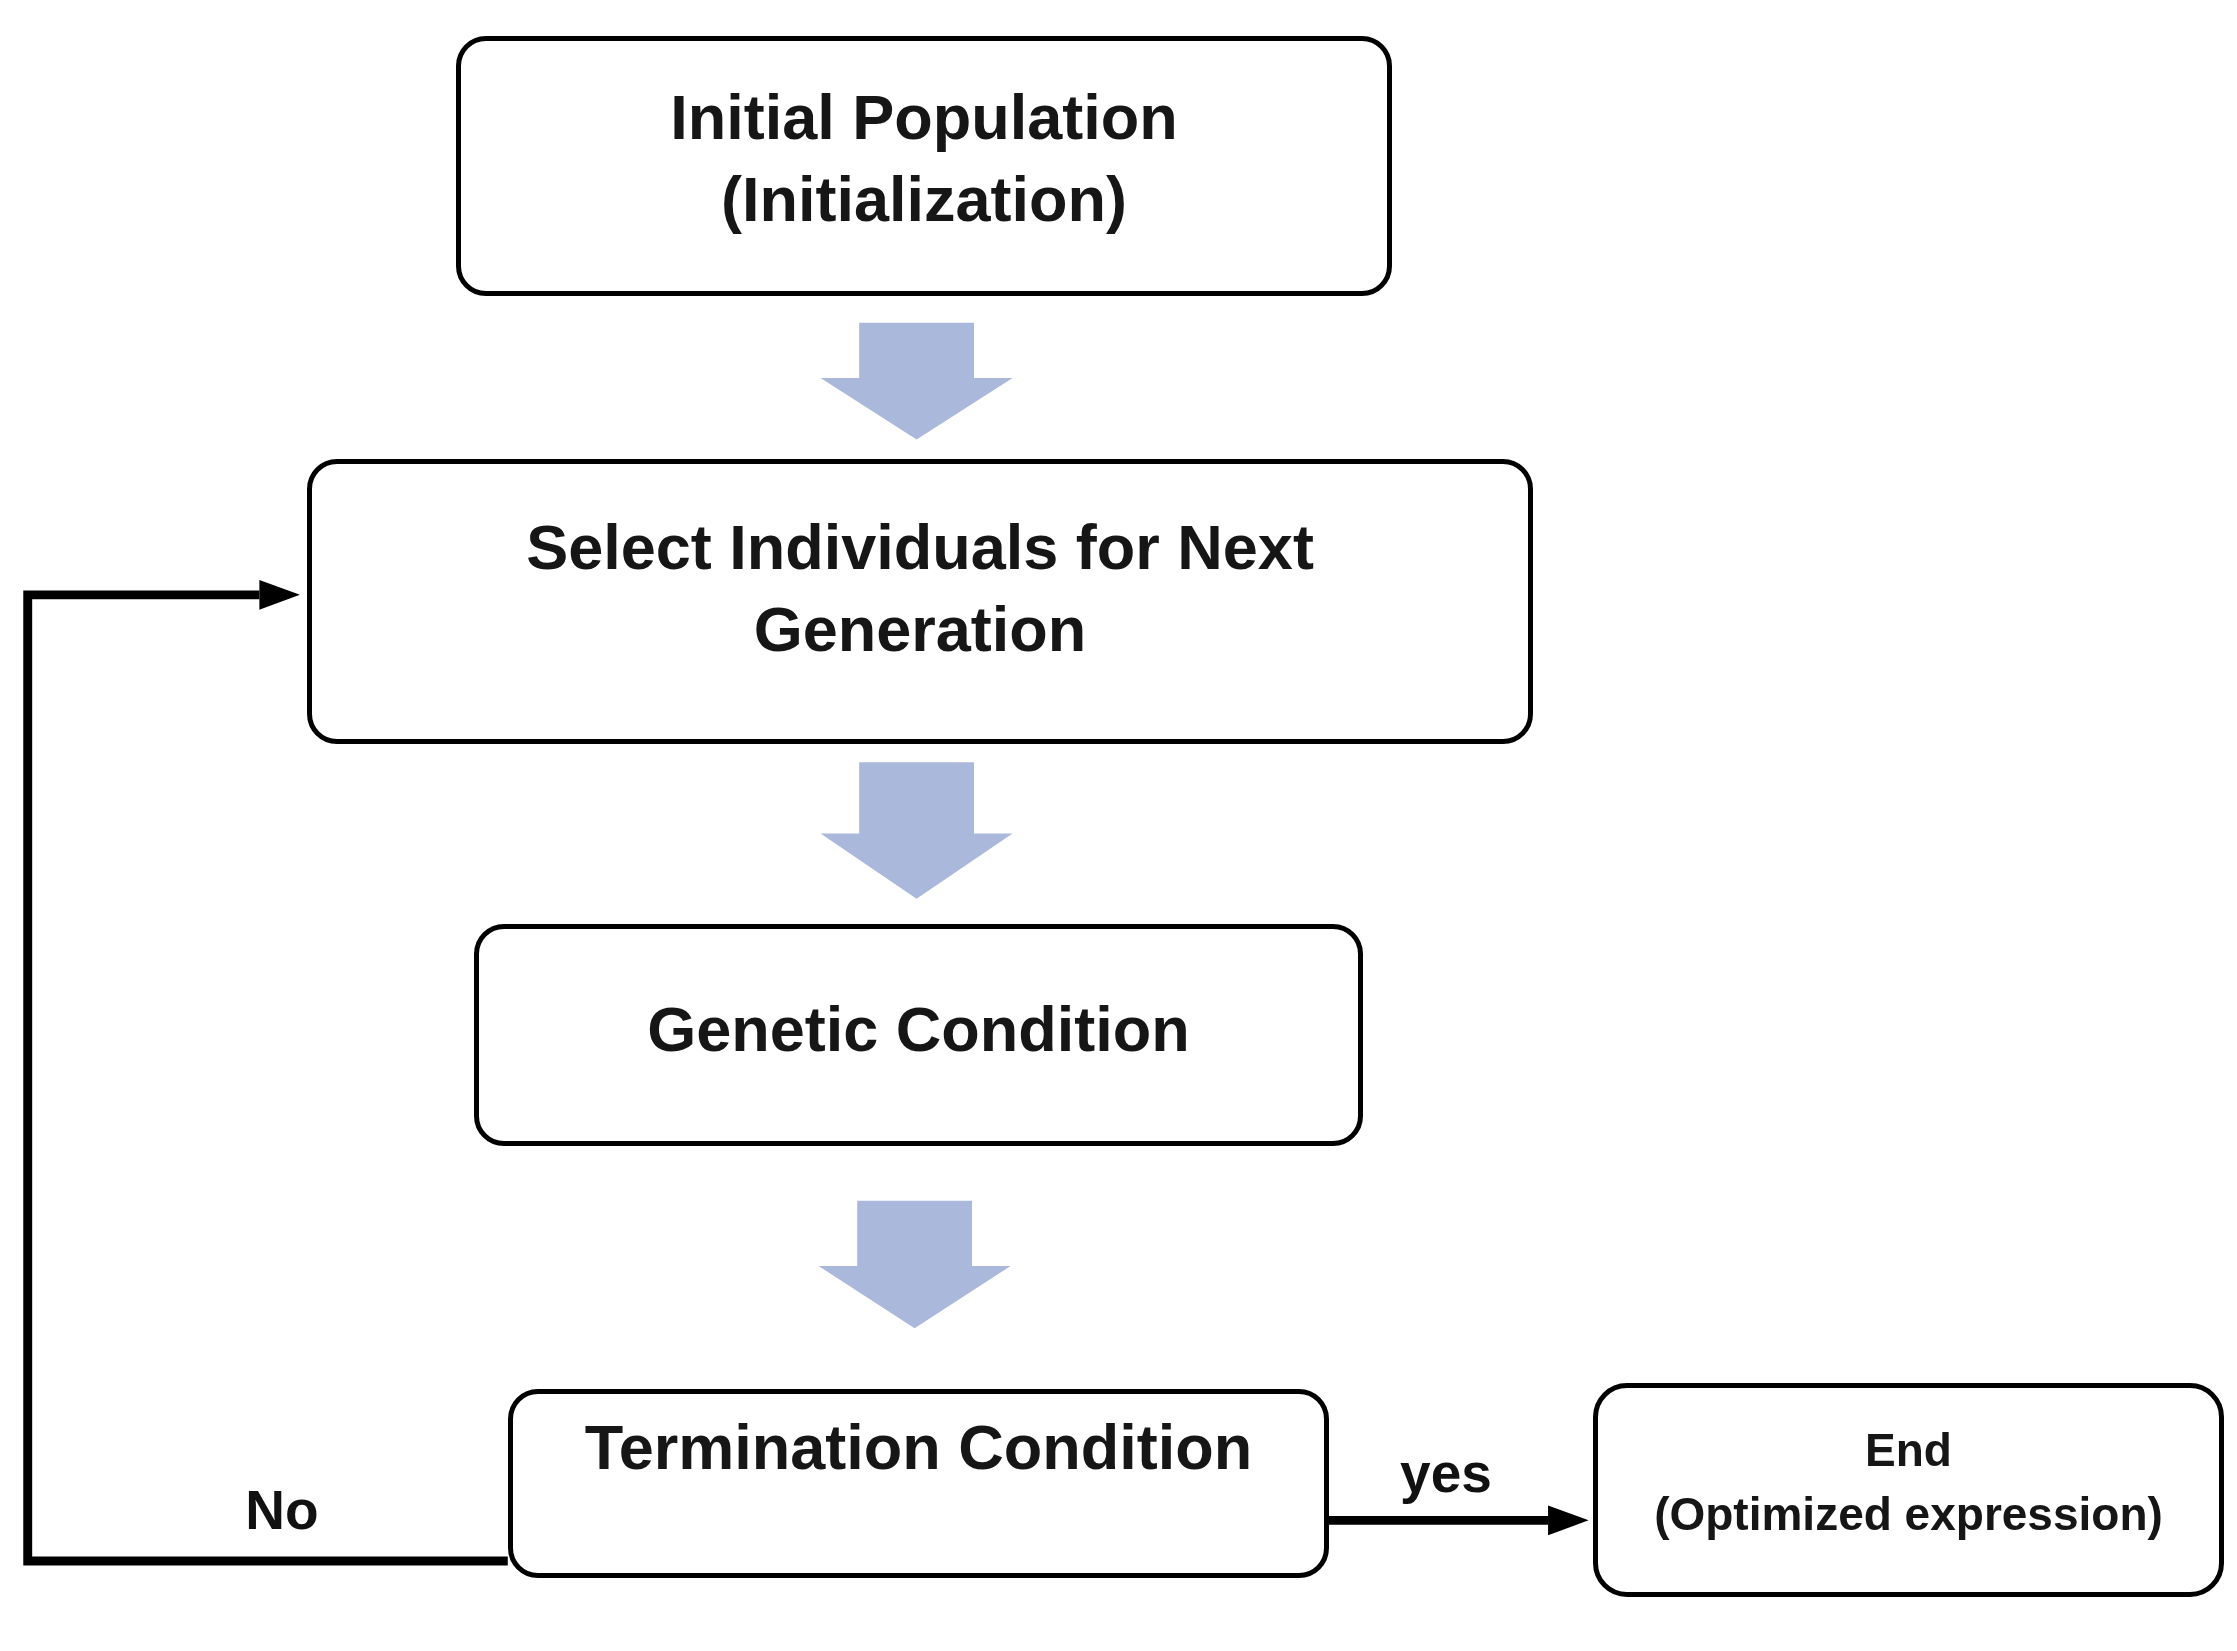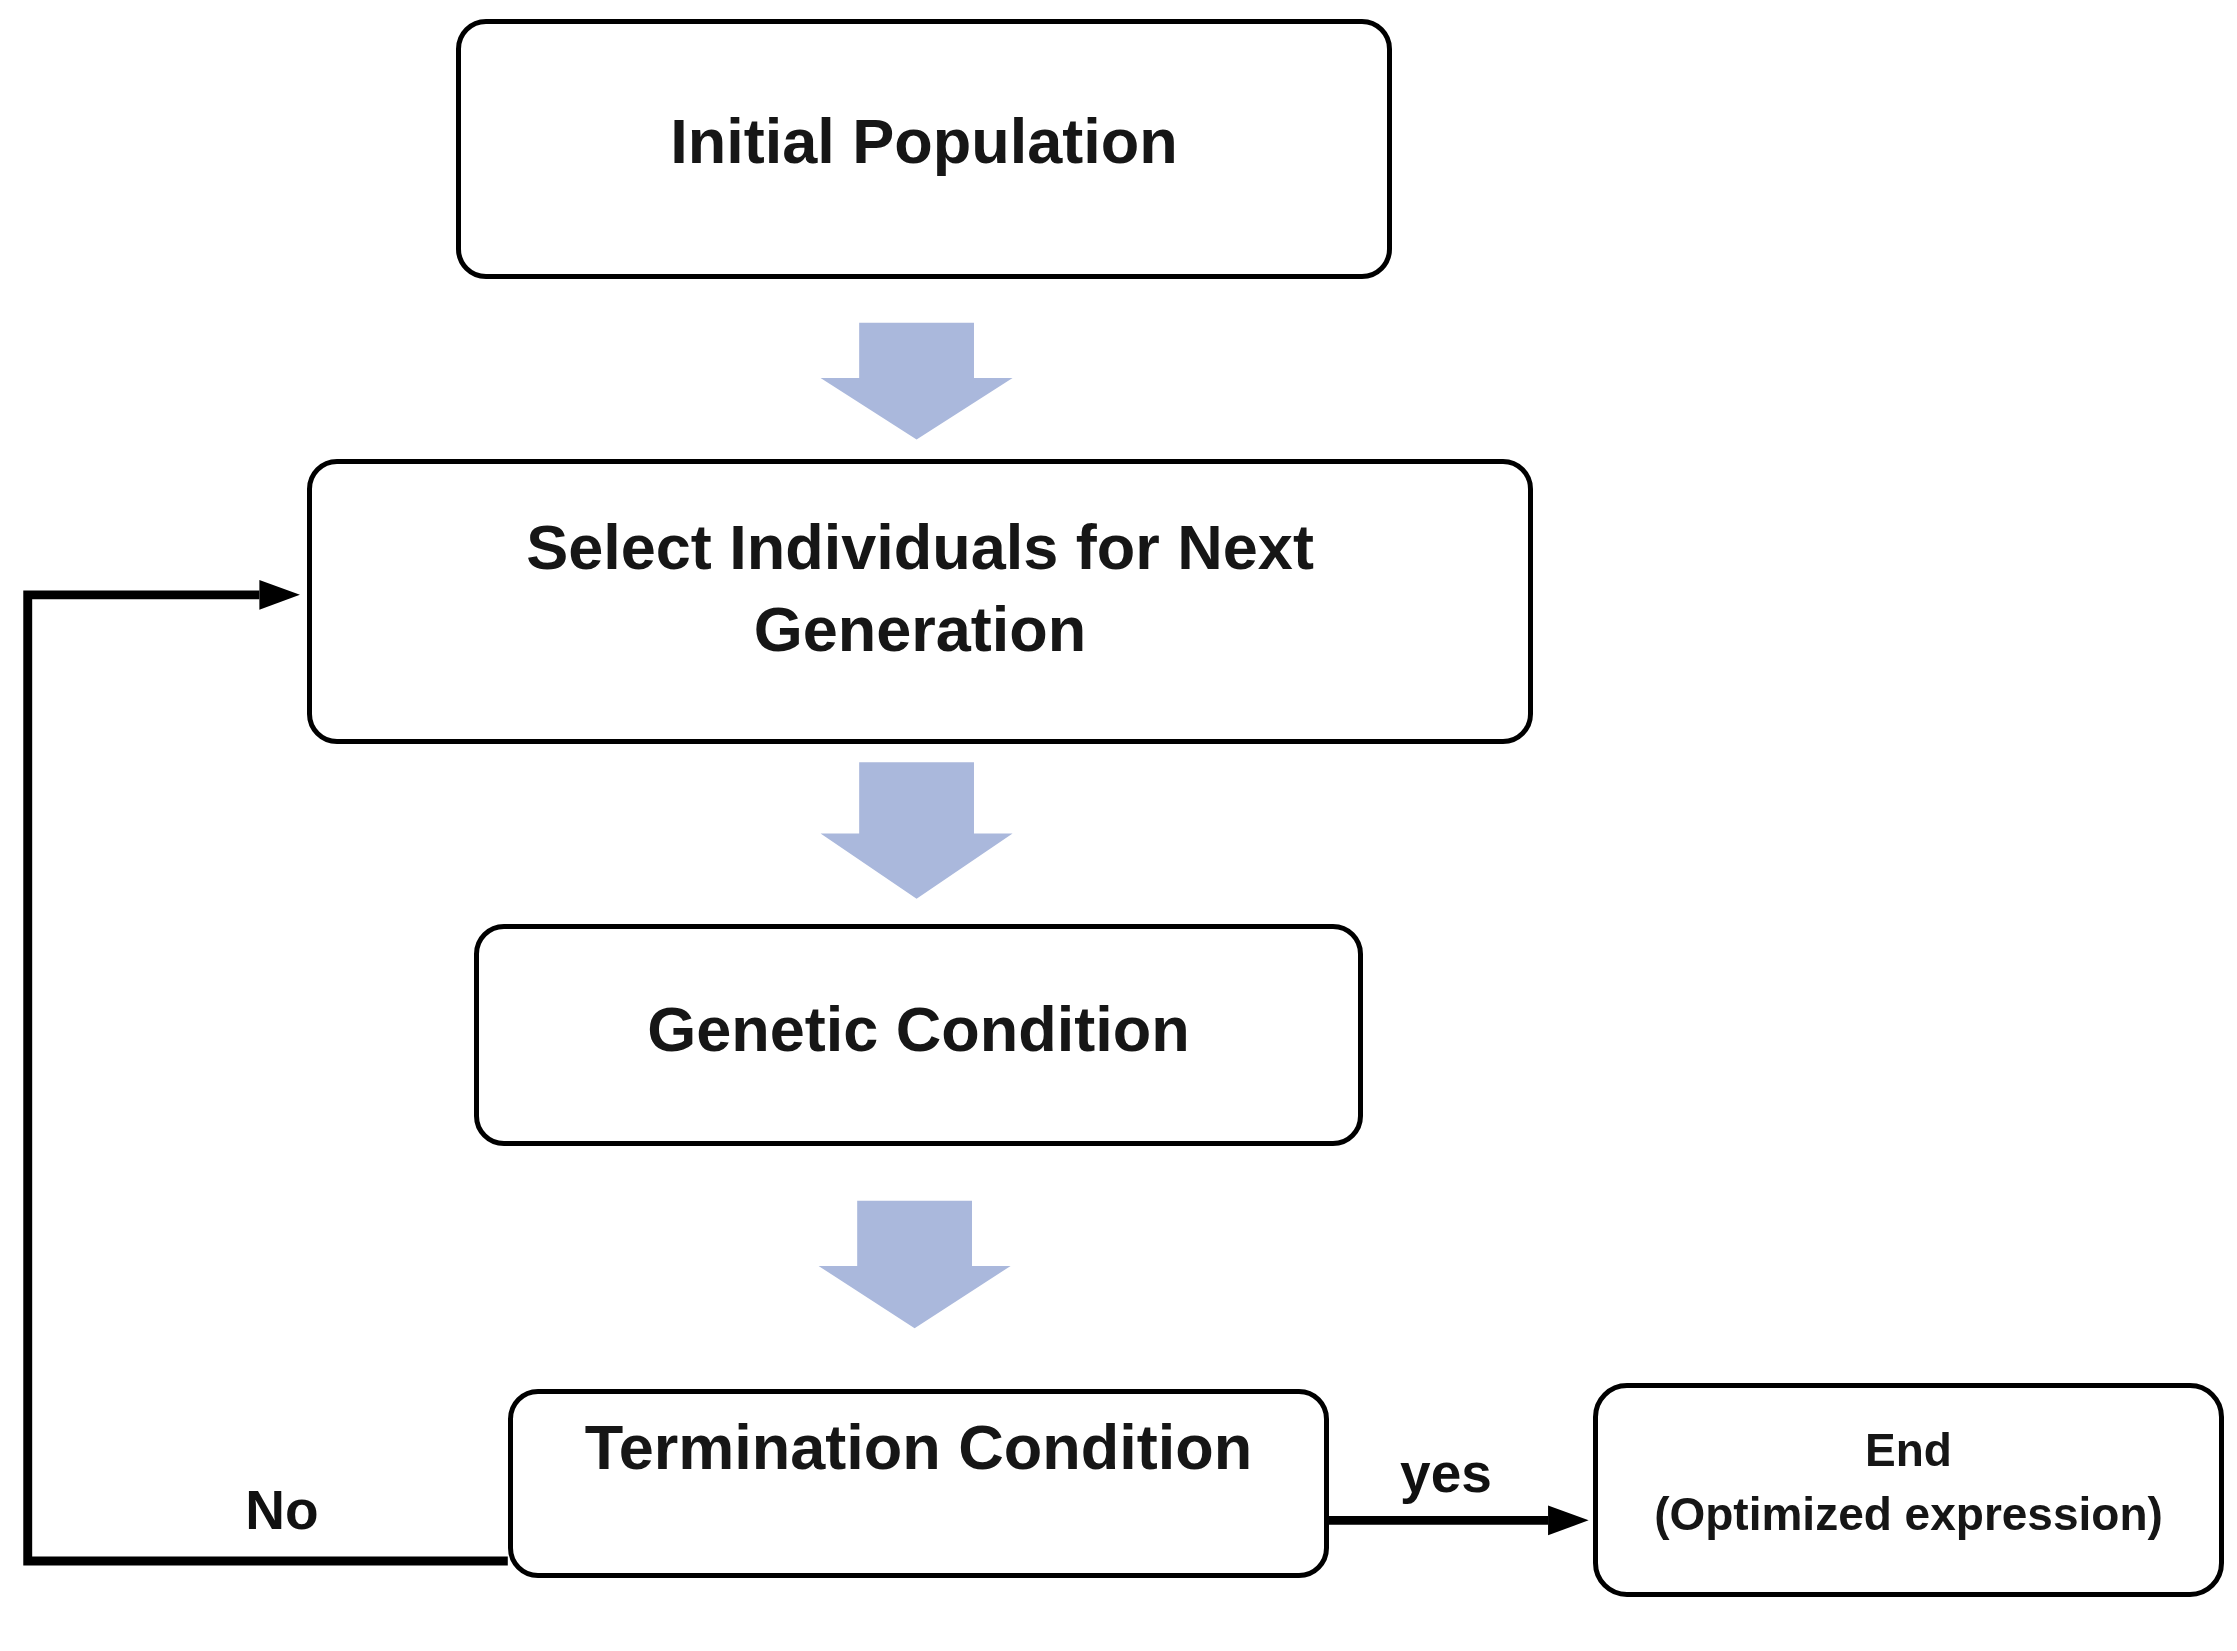--- a/index.html
+++ b/index.html
@@ -45,21 +45,21 @@
     justify-content: center;
     text-align: center;
     color: #161616;
     font-weight: bold;
     font-size: 63px;
     line-height: 1.3;
   }
   .node-line {
     white-space: nowrap;
   }
-  #n-initial      { left: 456px;  top: 19px;   width: 936px;  height: 260px; padding-bottom: 14px; }
+  #n-initial      { left: 456px;  top: 36px;   width: 936px;  height: 260px; padding-bottom: 14px; }
   #n-select       { left: 307px;  top: 459px;  width: 1226px; height: 285px; padding-bottom: 26px; }
   #n-genetic      { left: 474px;  top: 924px;  width: 889px;  height: 222px; padding-bottom: 10px; }
   #n-termination  { left: 508px;  top: 1389px; width: 821px;  height: 189px; padding-bottom: 72px; }
   #n-end          { left: 1593px; top: 1383px; width: 631px;  height: 214px; padding-bottom: 46px;
                     font-size: 46px; line-height: 1.38; border-radius: 34px; justify-content: flex-end; }
   .edge-label {
     position: absolute;
     transform: translate(-50%, -50%);
     font-weight: bold;
     font-size: 55px;
@@ -82,20 +82,21 @@
 
     <polyline class="conn" points="513,1577 28,1577 28,601 262,601"></polyline>
     <polygon class="arrowhead" points="262,586 262,616 303,601"></polygon>
 
     <line class="conn" x1="1342" y1="1536" x2="1564" y2="1536"></line>
     <polygon class="arrowhead" points="1564,1521 1564,1551 1605,1536"></polygon>
   </svg>
 
   <div class="node" id="n-initial">
     <div class="node-line">Initial Population</div>
+    <div class="node-line">(Initialization)</div>
   </div>
 
   <div class="node" id="n-select">
     <div class="node-line">Select Individuals for Next</div>
     <div class="node-line">Generation</div>
   </div>
 
   <div class="node" id="n-genetic">
     <div class="node-line">Genetic Condition</div>
   </div>

